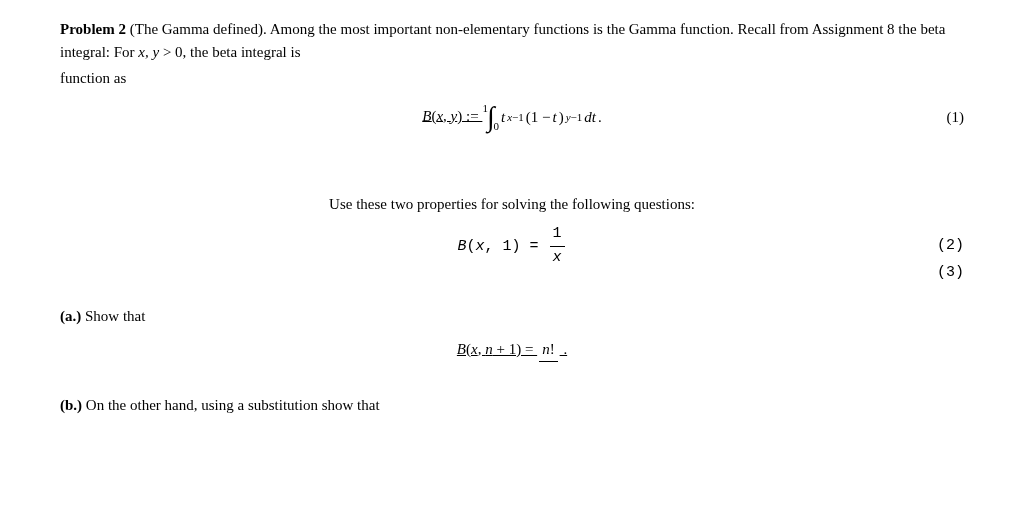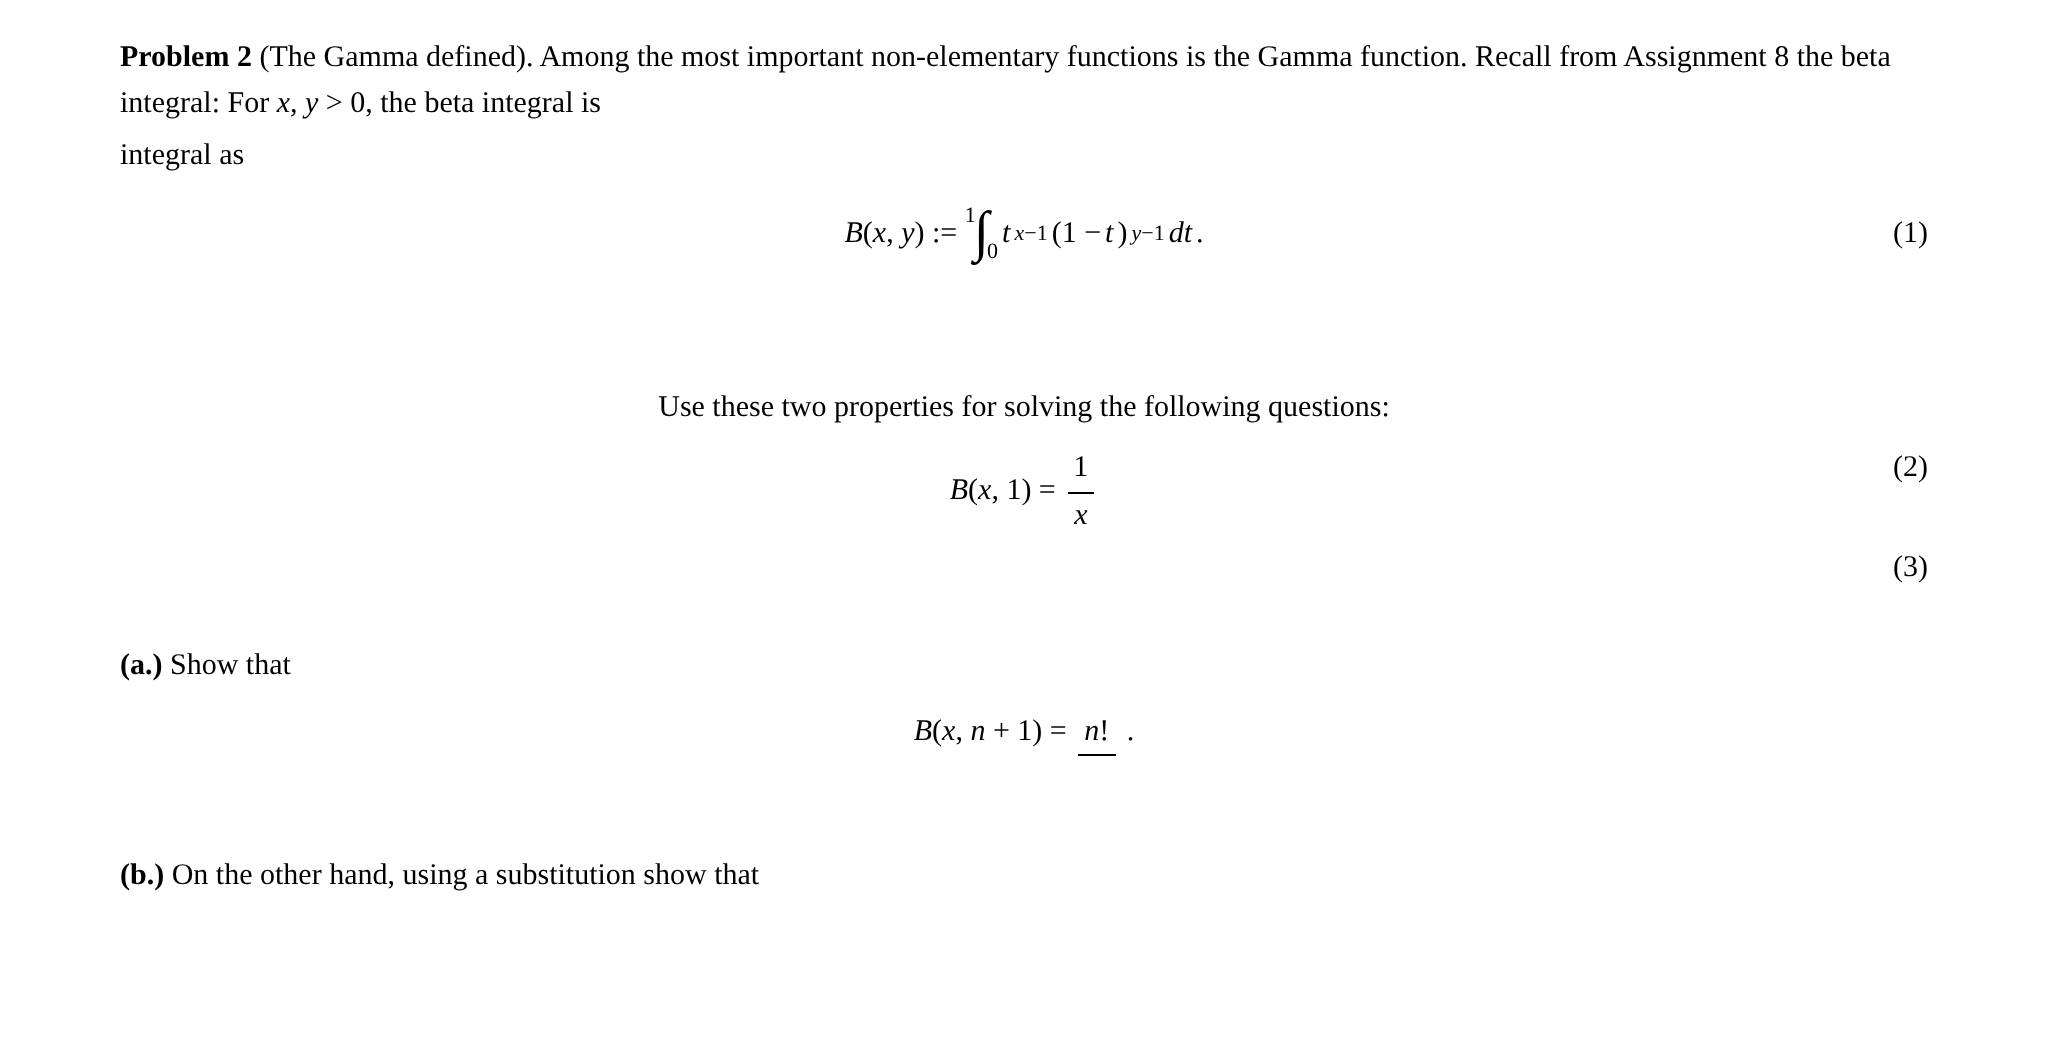--- a/index.html
+++ b/index.html
@@ -20,38 +20,40 @@
     .problem-text p {
       margin-bottom: 4px;
     }
     .bold { font-weight: bold; }
     .equation-block {
       display: flex;
       align-items: center;
       justify-content: center;
       margin: 10px 0;
       position: relative;
+      text-decoration: underline;
     }
     .eq-number {
       position: absolute;
       right: 0;
     }
     .centered-text {
       text-align: center;
       margin: 18px 0 8px 0;
     }
     .prop-row {
       display: flex;
-      align-items: flex-start;
+      align-items: center;
       justify-content: center;
       margin: 4px 0;
       position: relative;
+      font-family: Liberation Mono, monospace;
     }
     .section-label {
-      margin-top: 17px;
+      margin-top: 0;
       margin-bottom: 8px;
     }
     .fraction {
       display: inline-flex;
       flex-direction: column;
       align-items: center;
       vertical-align: middle;
       margin: 0 2px;
     }
     .fraction .numer {
@@ -82,21 +84,21 @@
   </style>
 </head>
 <body>
 
 <div class="problem-text">
   <p>
     <span class="bold">Problem 2</span>
     <span> (The Gamma defined).</span>
     <span> Among the most important non-elementary functions is the Gamma function. Recall from Assignment 8 the beta integral: For <em>x, y</em> &gt; 0, the beta integral is</span>
   </p>
-  <p>integral as</p>
+  <p>function as</p>
 </div>
 
 <div class="equation-block">
   <span class="math-line">
     <em>B</em>(<em>x</em>, <em>y</em>) :=
     <span class="integral-expr">
       <span style="display:inline-flex; flex-direction:column; align-items:center; vertical-align:middle; font-size:11px; margin-right:-4px;">
         <span style="margin-bottom:2px;">1</span>
         <span>&nbsp;</span>
       </span>

